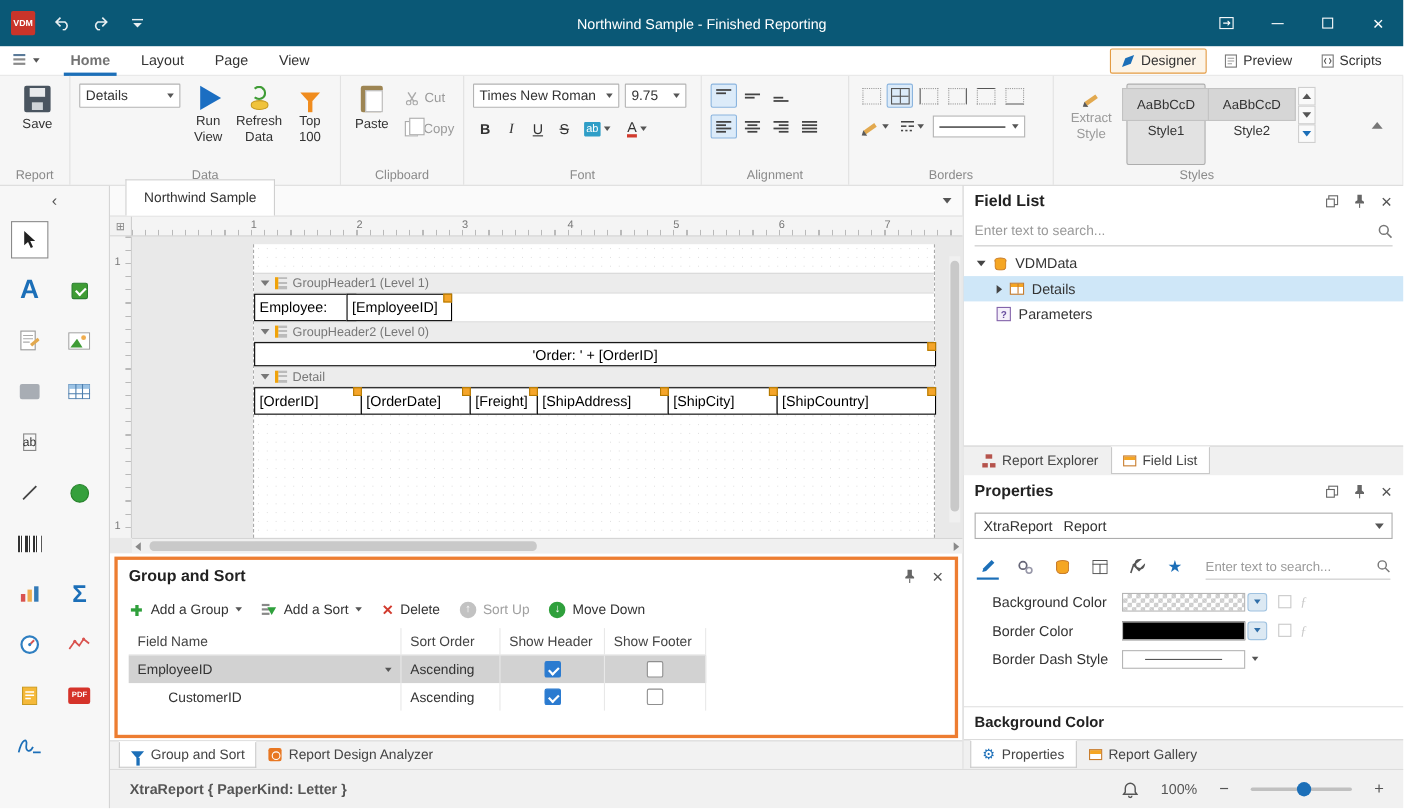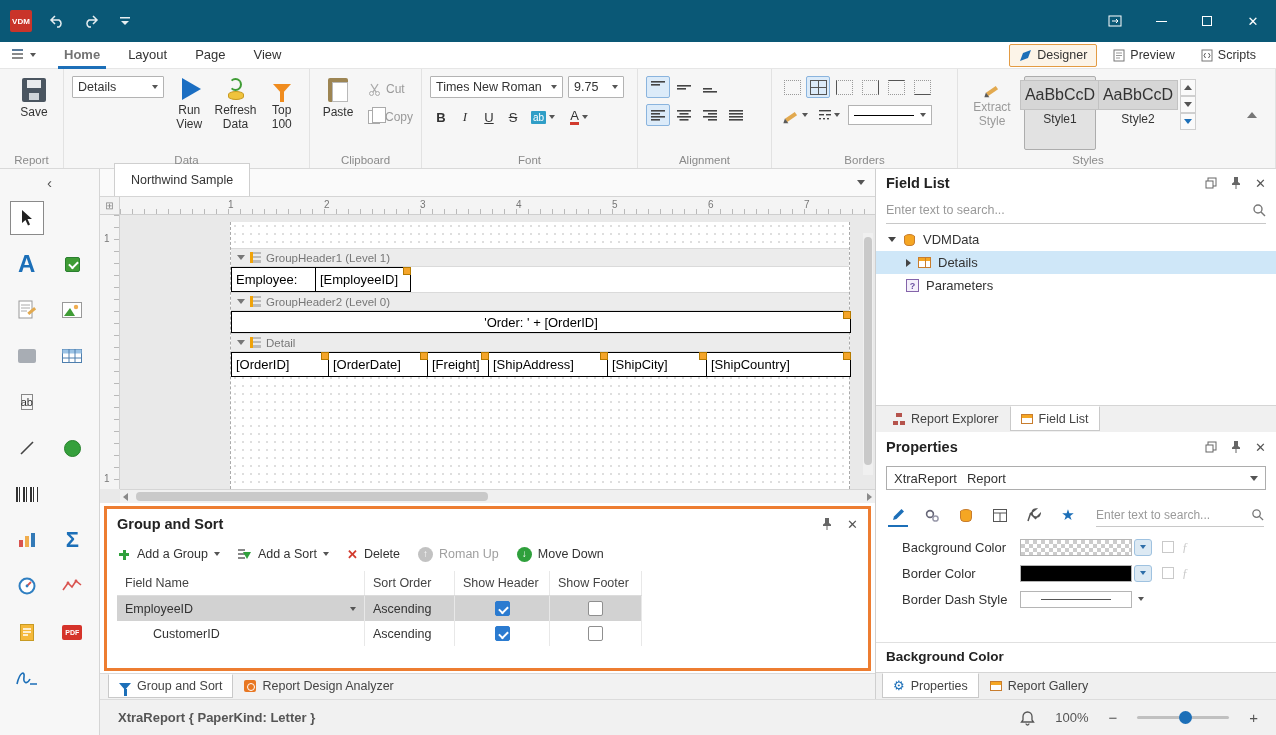--- a/index.html
+++ b/index.html
@@ -63,21 +63,21 @@
   .border-ic.all::before { content:""; position:absolute; left:50%; top:0; bottom:0; width:1px; background:#555; }
   .border-ic.all::after { content:""; position:absolute; top:50%; left:0; right:0; height:1px; background:#555; }
   .border-ic.l { border-left:1px solid #555; }
   .border-ic.r { border-right:1px solid #555; }
   .border-ic.t { border-top:1px solid #555; }
   .border-ic.b { border-bottom:1px solid #555; }
   .lw-combo { width:84px; height:20px; background:#fff; border:1px solid #b3b3b3; display:flex; align-items:center; padding:0 5px; }
   .lw-combo .ln { flex:1; height:1px; background:#000; }
   .style-item { width:72px; display:flex; flex-direction:column; align-items:center; gap:2px; padding:3px 2px; border:1px solid transparent; border-radius:2px; }
   .style-item.sel { background:#e2e2e2; border-color:#adadad; }
-  .style-chip { width:80px; height:30px; background:#d6d6d6; border:1px solid #c2c2c2; display:flex; align-items:center; justify-content:center; font-size:16px; color:#333; }
+  .style-chip { width:80px; height:30px; background:#d6d6d6; border:1px solid #c2c2c2; display:flex; align-items:center; justify-content:center; font-size:12px; color:#333; }
   .style-name { font-size:12px; color:#333; }
   .rail-btn { width:16px; height:17px; border:1px solid #cfcfcf; background:#fafafa; display:flex; align-items:center; justify-content:center; }
   .tri-up { width:0;height:0;border-left:4px solid transparent;border-right:4px solid transparent;border-bottom:5px solid #555; }
   .tri-dn { width:0;height:0;border-left:4px solid transparent;border-right:4px solid transparent;border-top:5px solid #555; }
 
   
   .main { flex:1; display:flex; min-height:0; }
   .toolbox { flex:0 0 100px; background:#f7f7f7; border-right:1px solid #d5d5d5; display:flex; flex-direction:column; align-items:stretch; }
   .tbx-collapse { height:26px; display:flex; align-items:center; justify-content:center; color:#555; font-size:15px; }
   .tool-grid { display:grid; grid-template-columns:1fr 1fr; row-gap:4px; padding:2px 4px; }
@@ -225,20 +225,21 @@
             <path d="M10 2 L14 6 L10 10 M14 6 H6 a4 4 0 0 0 0 7 H8" fill="none" stroke="#fff" stroke-width="1.5"></path>
           </svg>
       </div>
       <div class="tb-icon">
         <svg width="10" height="9" viewBox="0 0 10 9">
             <rect x="0" y="0" width="10" height="1.5" fill="#fff"></rect>
             <path d="M1 4 L5 8 L9 4 Z" fill="#fff"></path>
           </svg>
       </div>
     </div>
+    <div class="tb-title">Northwind Sample - Finished Reporting</div>
     <div class="tb-right">
       <div class="tb-btn">
         <svg width="14" height="12" viewBox="0 0 14 12">
             <rect x="1" y="1" width="12" height="10" fill="none" stroke="#fff"></rect>
             <path d="M4 6 H10 M8 4 L10 6 L8 8" fill="none" stroke="#fff"></path>
           </svg>
       </div>
       <div class="tb-btn">
           <span class="min-glyph"></span>
         </div>
@@ -733,21 +734,21 @@
                 <span class="sort-ic"></span>
                 <span>Add a Sort</span>
                   <span class="chev sm"></span>
               </div>
               <div class="gs-tbtn">
                 <span style="color:#d23b2e;font-weight:700;font-size:13px">✕</span>
                 <span>Delete</span>
               </div>
               <div class="gs-tbtn disabled">
                 <span class="circle-ic" style="background:#c2c2c2">↑</span>
-                <span>Roman Up</span>
+                <span>Sort Up</span>
               </div>
               <div class="gs-tbtn">
                 <span class="circle-ic" style="background:#2fa03c">↓</span>
                 <span>Move Down</span>
               </div>
             </div>
             <div class="gs-table">
               <div class="gs-row head">
                 <div>Field Name</div>
                 <div>Sort Order</div>

